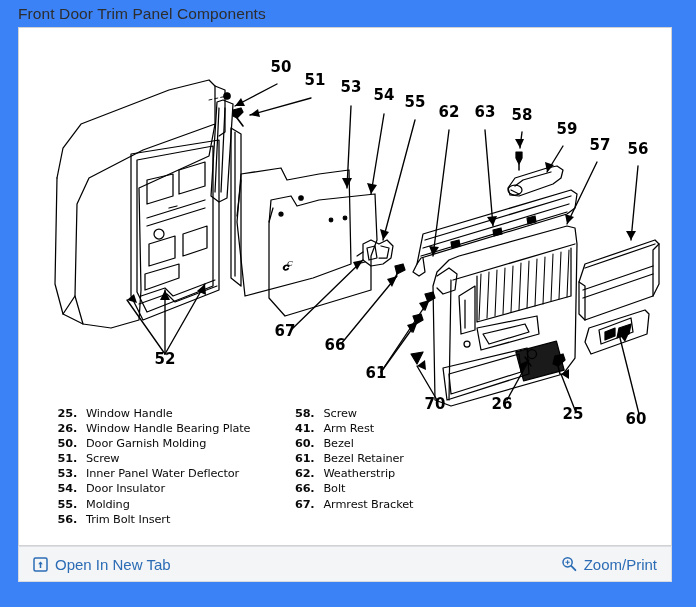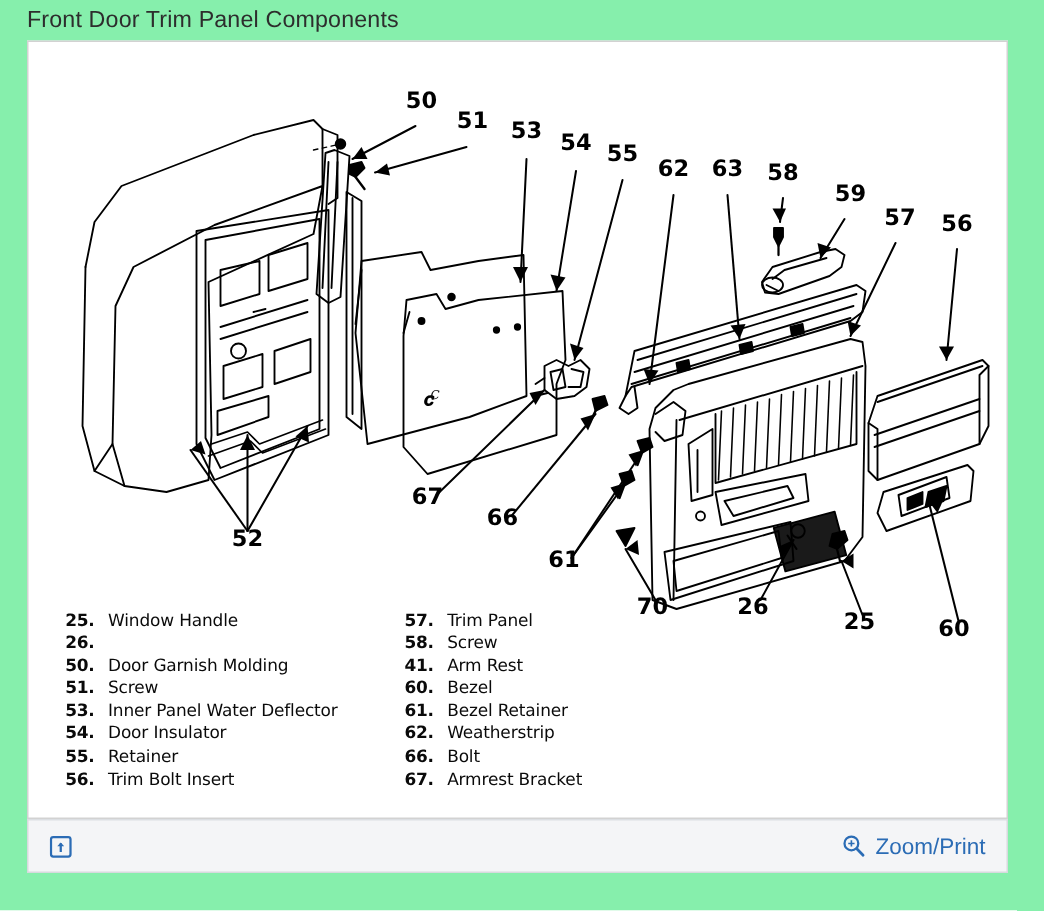--- a/index.html
+++ b/index.html
@@ -5,21 +5,21 @@
   html, body {
     margin: 0;
     padding: 0;
     background: #ffffff;
     font-family: "Liberation Sans", sans-serif;
   }
   #page {
     position: relative;
     width: 696px;
     height: 607px;
-    background: #86efac;
+    background: #3b82f6;
     overflow: hidden;
   }
   
   #page-title {
     position: absolute;
     left: 18px;
     top: 5px;
     font-size: 15.5px;
     color: #2d2d2d;
     letter-spacing: 0.1px;
@@ -42,21 +42,21 @@
     left: 0;
     top: 0;
     width: 654px;
     height: 519px;
   }
   #diagram-canvas svg { display: block; }
 
   
   #legend {
     position: absolute;
-    left: 18px;
+    left: 32px;
     top: 378px;
     width: 620px;
     display: flex;
     gap: 38px;
   }
   .legend-col {
     display: block;
   }
   .legend-row {
     display: flex;
@@ -363,52 +363,49 @@
     </div>
 
     <div id="legend">
       <div class="legend-col">
         <div class="legend-row">
           <span class="legend-num">25.</span>
           <span class="legend-label">Window Handle</span>
         </div>
         <div class="legend-row">
           <span class="legend-num">26.</span>
+          <span class="legend-label">Window Handle Bearing Plate</span>
         </div>
         <div class="legend-row">
           <span class="legend-num">50.</span>
           <span class="legend-label">Door Garnish Molding</span>
         </div>
         <div class="legend-row">
           <span class="legend-num">51.</span>
           <span class="legend-label">Screw</span>
         </div>
         <div class="legend-row">
           <span class="legend-num">53.</span>
           <span class="legend-label">Inner Panel Water Deflector</span>
         </div>
         <div class="legend-row">
           <span class="legend-num">54.</span>
           <span class="legend-label">Door Insulator</span>
         </div>
         <div class="legend-row">
           <span class="legend-num">55.</span>
-          <span class="legend-label">Retainer</span>
+          <span class="legend-label">Molding</span>
         </div>
         <div class="legend-row">
           <span class="legend-num">56.</span>
           <span class="legend-label">Trim Bolt Insert</span>
         </div>
       </div>
 
       <div class="legend-col">
-        <div class="legend-row">
-          <span class="legend-num">57.</span>
-          <span class="legend-label">Trim Panel</span>
-        </div>
         <div class="legend-row">
           <span class="legend-num">58.</span>
           <span class="legend-label">Screw</span>
         </div>
         <div class="legend-row">
           <span class="legend-num">41.</span>
           <span class="legend-label">Arm Rest</span>
         </div>
         <div class="legend-row">
           <span class="legend-num">60.</span>
@@ -436,20 +433,21 @@
 
   <div id="action-bar">
     <a class="action-link" href="#">
       <span class="glyph">
         <svg width="15" height="15" viewBox="0 0 15 15">
           <rect x="1" y="1" width="13" height="13" rx="1.5" fill="none" stroke="#2b6cb5" stroke-width="1.5"></rect>
           <path d="M7.5 11 L7.5 5.2" stroke="#2b6cb5" stroke-width="1.5"></path>
           <path d="M5.2 7.2 L7.5 4.6 L9.8 7.2 Z" fill="#2b6cb5"></path>
         </svg>
       </span>
+      <span>Open In New Tab</span>
     </a>
 
     <a class="action-link" href="#">
       <span class="glyph">
         <svg width="16" height="16" viewBox="0 0 16 16">
           <circle cx="6.6" cy="6.3" r="4.6" fill="none" stroke="#2b6cb5" stroke-width="1.5"></circle>
           <path d="M10.2 9.8 L14.4 14.2" stroke="#2b6cb5" stroke-width="1.8" stroke-linecap="round"></path>
           <path d="M6.6 4.2 L6.6 8.4 M4.5 6.3 L8.7 6.3" stroke="#2b6cb5" stroke-width="1.1"></path>
         </svg>
       </span>

